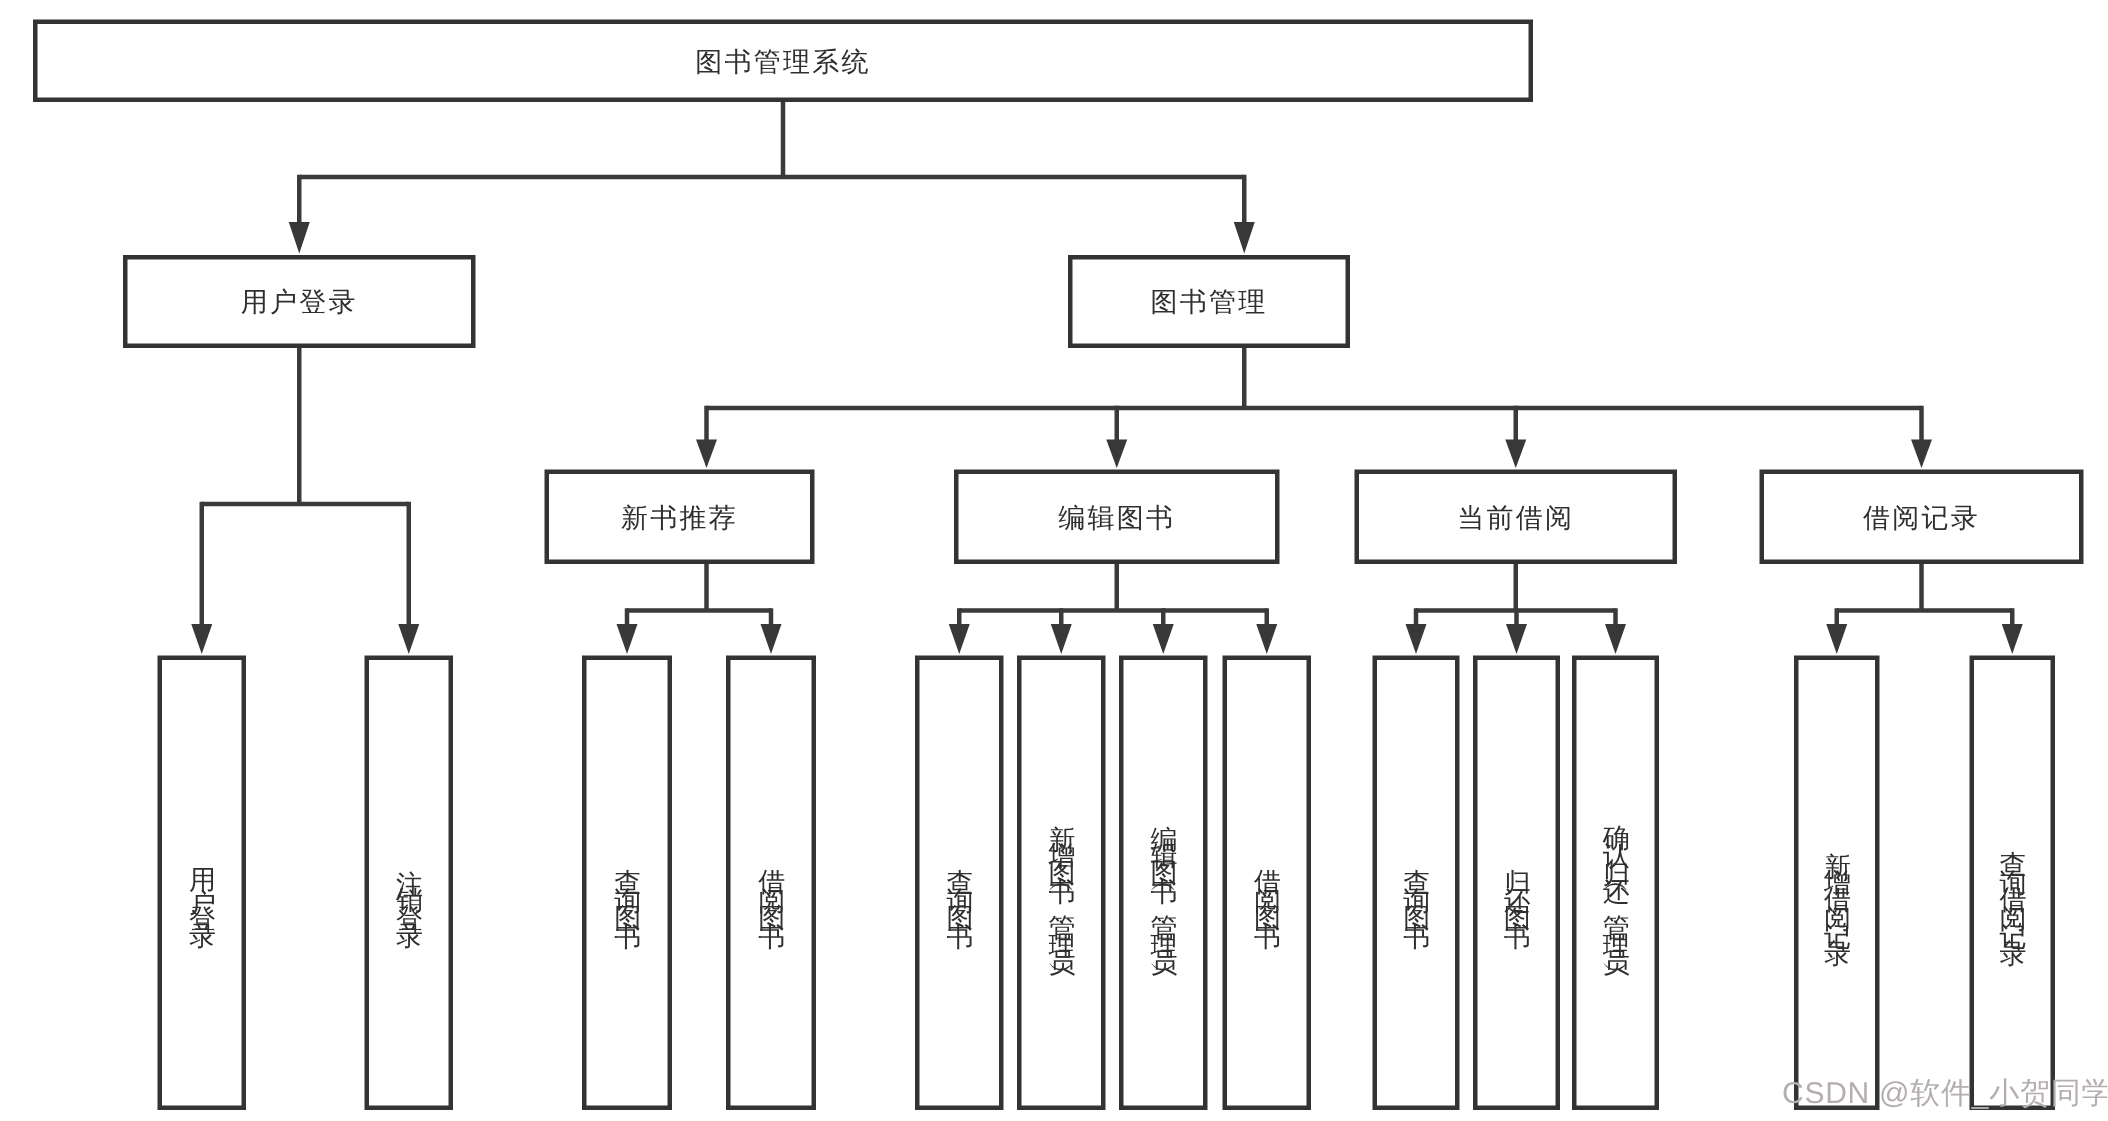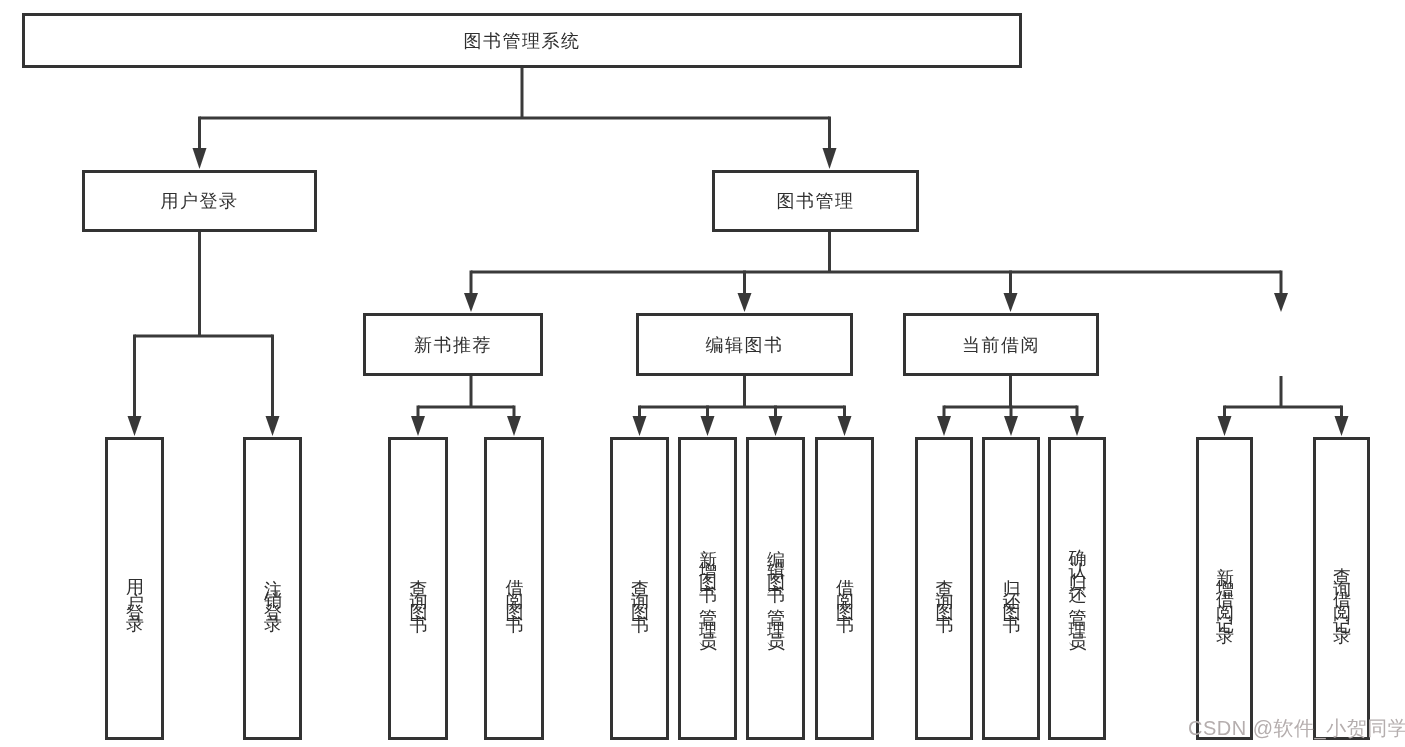--- a/index.html
+++ b/index.html
@@ -116,25 +116,26 @@
       <polygon points="1070,416 1084,416 1077,436"></polygon>
 
       <polygon points="1217.5,416 1231.5,416 1224.5,436"></polygon>
       <polygon points="1334.5,416 1348.5,416 1341.5,436"></polygon>
     </g>
   </svg>
 
   <div class="node h" style="left:22px; top:13px; width:1000px; height:55px;">图书管理系统</div>
 
   <div class="node h" style="left:82px; top:170px; width:235px; height:62px;">用户登录</div>
-  <div class="node h" style="left:712px; top:170px; width:207px; height:62px;">图书管理</div>
+  <div class="node h" style="left:712px; top:170px; width:188px; height:62px;">图书管理</div>
 
   <div class="node h" style="left:363px; top:313px; width:180px; height:63px;">新书推荐</div>
   <div class="node h" style="left:636px; top:313px; width:217px; height:63px;">编辑图书</div>
-  <div class="node h" style="left:903px; top:313px; width:196px; height:63px;">当前借阅</div>
+  <div class="node h" style="left:903px; top:313px; width:215px; height:63px;">当前借阅</div>
+  <div class="node h" style="left:1173px; top:313px; width:216px; height:63px;">借阅记录</div>
 
   <div class="node v" style="left:105px; width:59px;">
     <span class="vtext">用户登录</span>
   </div>
   <div class="node v" style="left:243px; width:59px;">
     <span class="vtext">注销登录</span>
   </div>
 
   <div class="node v" style="left:388px; width:60px;">
     <span class="vtext">查询图书</span>

